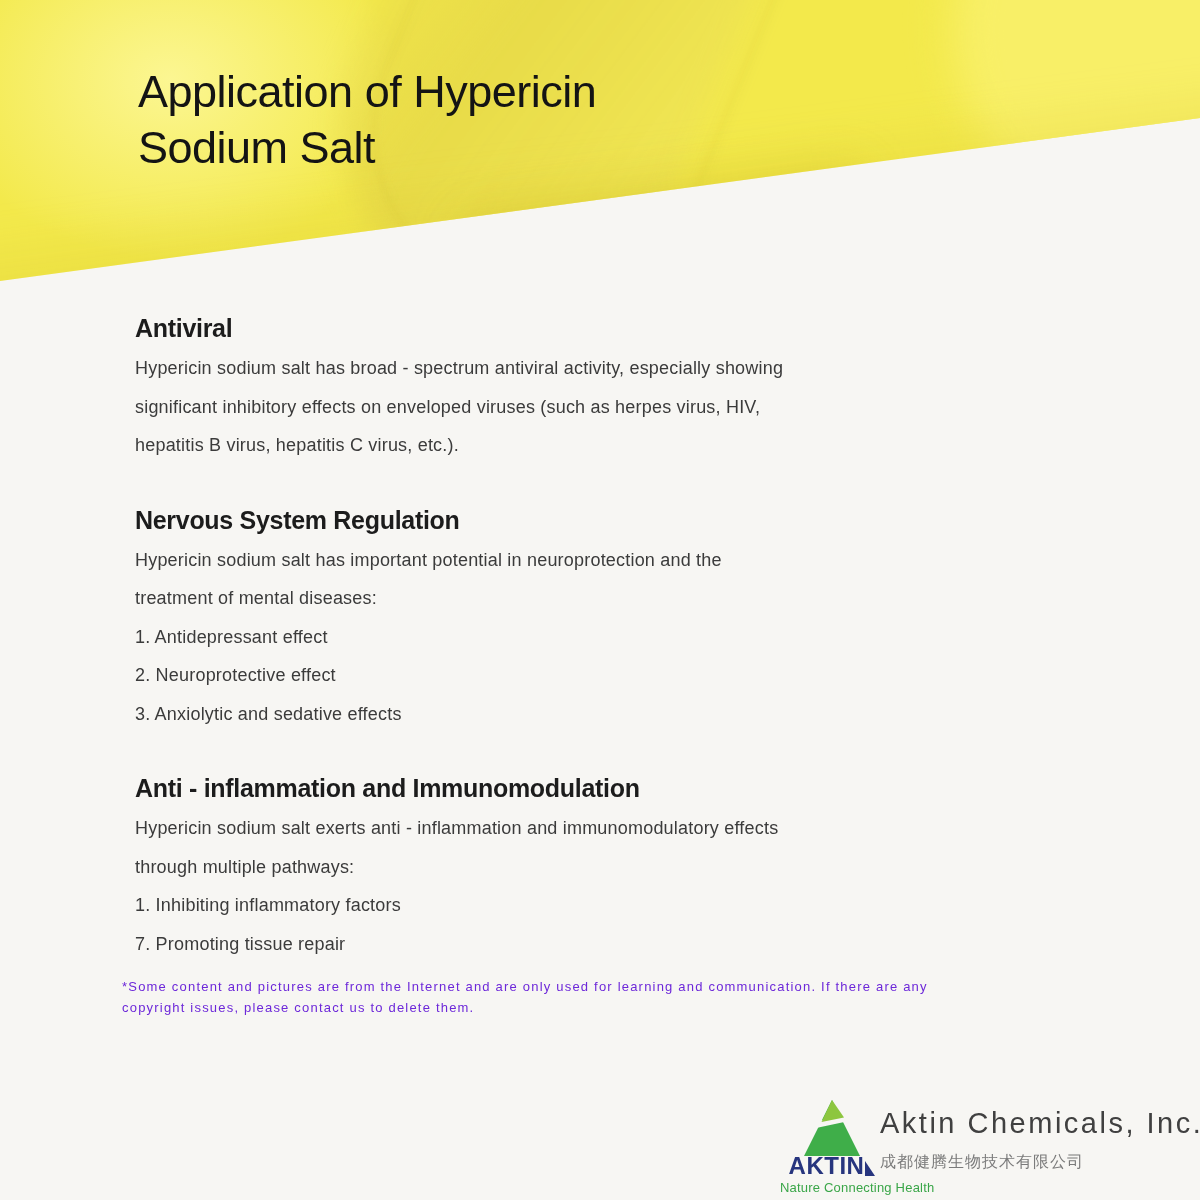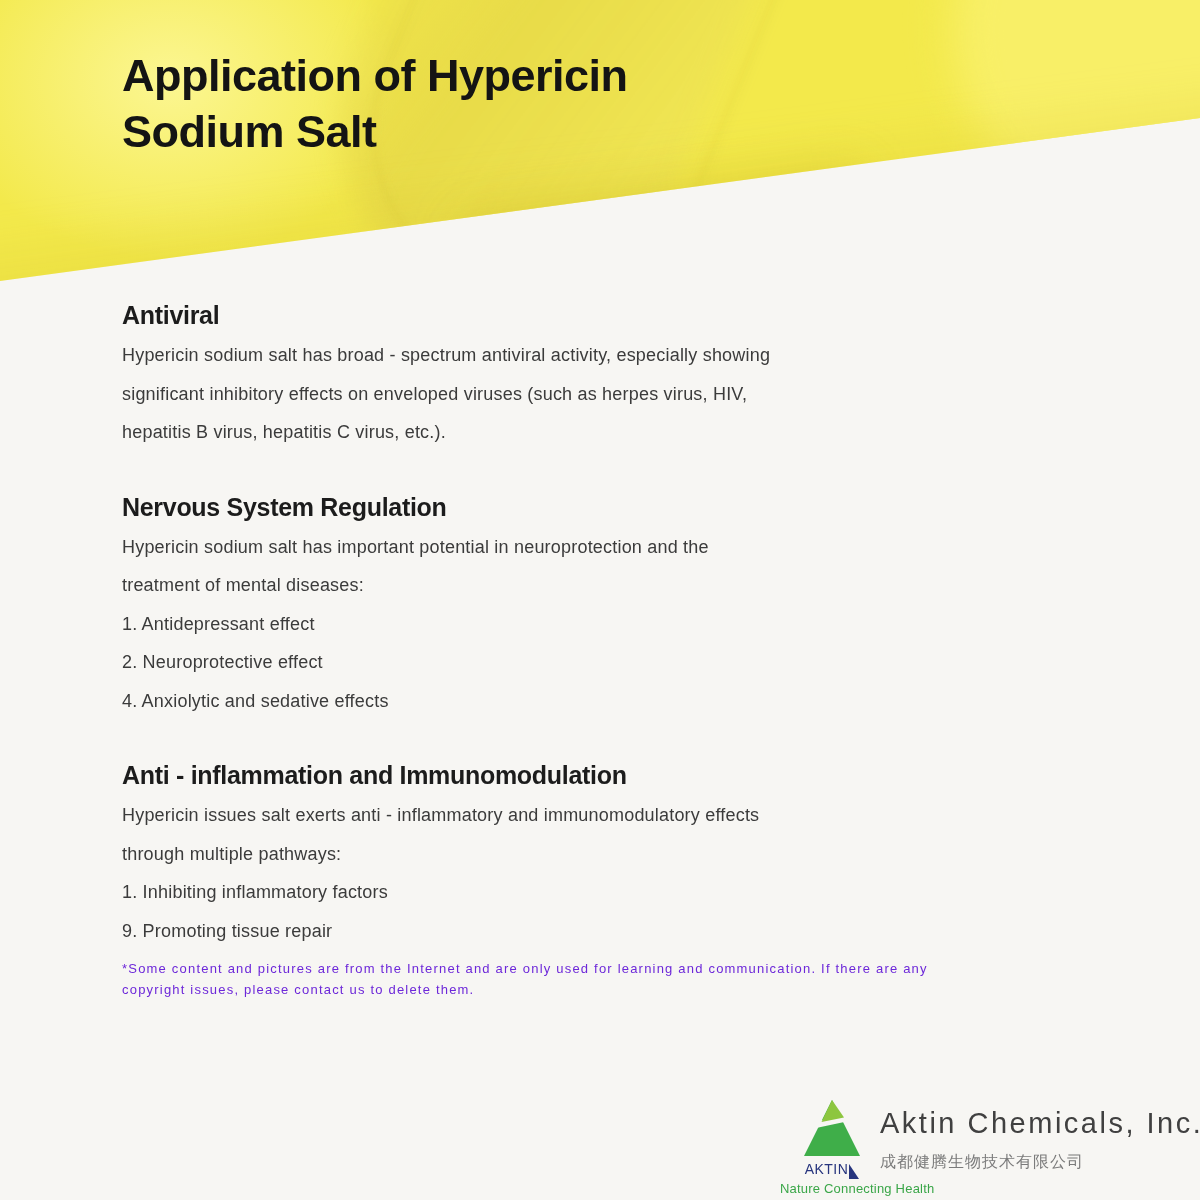--- a/index.html
+++ b/index.html
@@ -57,34 +57,34 @@
   }
   .hero .smudge {
     position: absolute; left: 470px; top: 195px;
     width: 400px; height: 130px;
     background: rgba(203,184,35,0.40);
     transform: rotate(-8deg);
     filter: blur(24px);
   }
   .hero-title {
     position: absolute; left: 122px; top: 48px;
-    margin: 0;
+    margin: 16px;
     font-size: 45px; line-height: 56px;
-    font-weight: 700; letter-spacing: -0.5px;
+    font-weight: 400; letter-spacing: -0.5px;
     color: #141414;
     white-space: pre-line;
     z-index: 2;
   }
 
   
   .content {
     position: absolute; left: 122px; top: 300px;
     width: 940px;
   }
-  .section { margin: 0; }
+  .section { margin: 13px; }
   .section + .section { margin-top: 40px; }
   .section h2 {
     margin: 0 0 6px 0;
     font-size: 25px; line-height: 30px;
     font-weight: 700; letter-spacing: -0.3px;
     color: #1c1c1c;
   }
   .section .body,
   .section .list-item {
     margin: 0;
@@ -108,21 +108,21 @@
   }
   .logo-mark-svg { display: block; margin: 0 auto; }
   .logo-wordmark {
     position: relative; z-index: 2;
     margin-top: -16px;
     display: inline-flex; align-items: flex-end; justify-content: center;
     background: #f7f6f3;
     padding: 0 1px;
   }
   .logo-wordmark .aktin-text {
-    font-size: 14px; font-weight: 400; letter-spacing: 0.5px;
+    font-size: 24px; font-weight: 700; letter-spacing: 0.5px;
     color: #27357e; line-height: 20px;
   }
   .logo-wordmark .aktin-peak {
     width: 0; height: 0; margin-left: 1px;
     border-bottom: 15px solid #27357e;
     border-right: 10px solid transparent;
   }
   .logo-tagline {
     margin-top: 2px;
     font-size: 13px; letter-spacing: 0.2px;
@@ -168,31 +168,31 @@
 hepatitis B virus, hepatitis C virus, etc.).</p>
   </div>
 
   <div class="section">
     <h2>Nervous System Regulation</h2>
     <p class="body">Hypericin sodium salt has important potential in neuroprotection and the
 treatment of mental diseases:</p>
     <div class="list">
       <p class="list-item">1. Antidepressant effect</p>
       <p class="list-item">2. Neuroprotective effect</p>
-      <p class="list-item">4. Anxiolytic and sedative effects</p>
+      <p class="list-item">3. Anxiolytic and sedative effects</p>
     </div>
   </div>
 
   <div class="section">
     <h2>Anti - inflammation and Immunomodulation</h2>
-    <p class="body">Hypericin issues salt exerts anti - inflammatory and immunomodulatory effects
+    <p class="body">Hypericin sodium salt exerts anti - inflammation and immunomodulatory effects
 through multiple pathways:</p>
     <div class="list">
       <p class="list-item">1. Inhibiting inflammatory factors</p>
-      <p class="list-item">9. Promoting tissue repair</p>
+      <p class="list-item">7. Promoting tissue repair</p>
     </div>
   </div>
 
   <p class="disclaimer">*Some content and pictures are from the Internet and are only used for learning and communication. If there are any
 copyright issues, please contact us to delete them.</p>
 </div>
 
 <div class="logo-block">
   <svg class="logo-mark-svg" width="74" height="62" viewBox="0 0 74 62" xmlns="http://www.w3.org/2000/svg">
     <polygon points="37,2 65,58 9,58" fill="#3fae49"></polygon>

